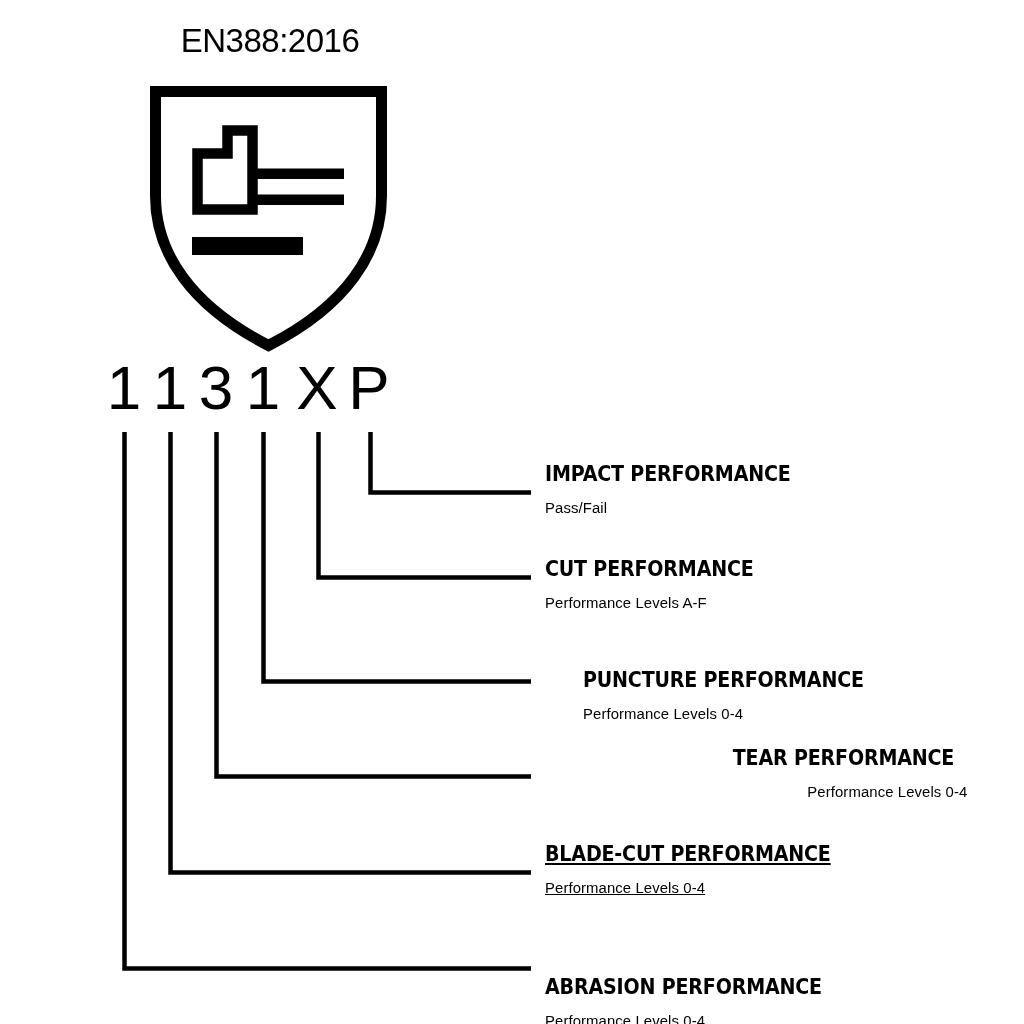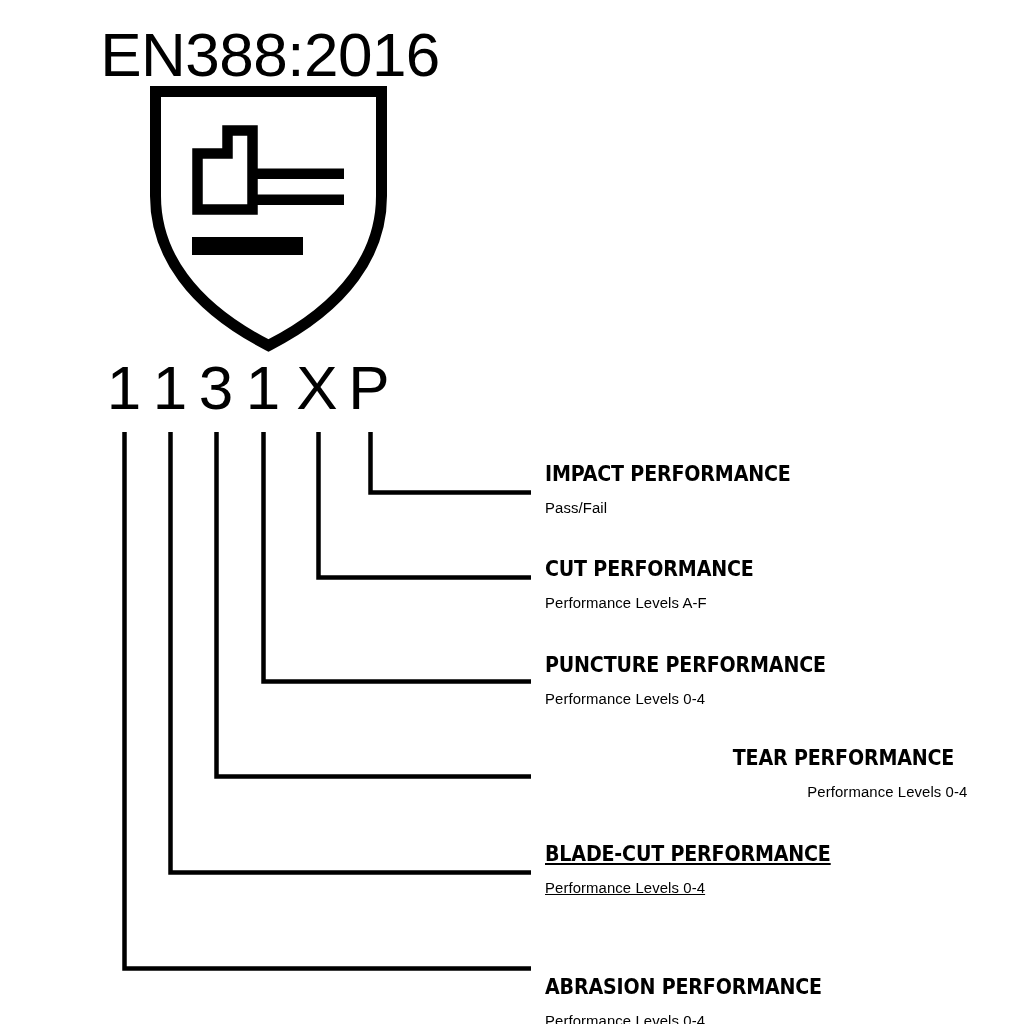--- a/index.html
+++ b/index.html
@@ -31,21 +31,21 @@
     height: 1024px;
   }
 
   
   .std-title {
     position: absolute;
     left: 0;
     top: 24px;
     width: 540px;
     text-align: center;
-    font-size: 62px;
+    font-size: 33px;
     line-height: 1;
     letter-spacing: -0.5px;
     font-weight: 400;
     white-space: nowrap;
   }
 
   
   .code-row {
     position: absolute;
     left: 96px;
@@ -134,21 +134,21 @@
   <div class="label-block" style="top:463px;">
     <div class="label-title">IMPACT PERFORMANCE</div>
     <div class="label-sub">Pass/Fail</div>
   </div>
 
   <div class="label-block" style="top:558px;">
     <div class="label-title">CUT PERFORMANCE</div>
     <div class="label-sub">Performance Levels A-F</div>
   </div>
 
-  <div class="label-block" style="top:654px;">
+  <div class="label-block" style="top:669px;margin-left:38px;">
     <div class="label-title">PUNCTURE PERFORMANCE</div>
     <div class="label-sub">Performance Levels 0-4</div>
   </div>
 
   <div class="label-block" style="top:747px;text-align:right;">
     <div class="label-title">TEAR PERFORMANCE</div>
     <div class="label-sub">Performance Levels 0-4</div>
   </div>
 
   <div class="label-block" style="top:843px;text-decoration:underline;">

